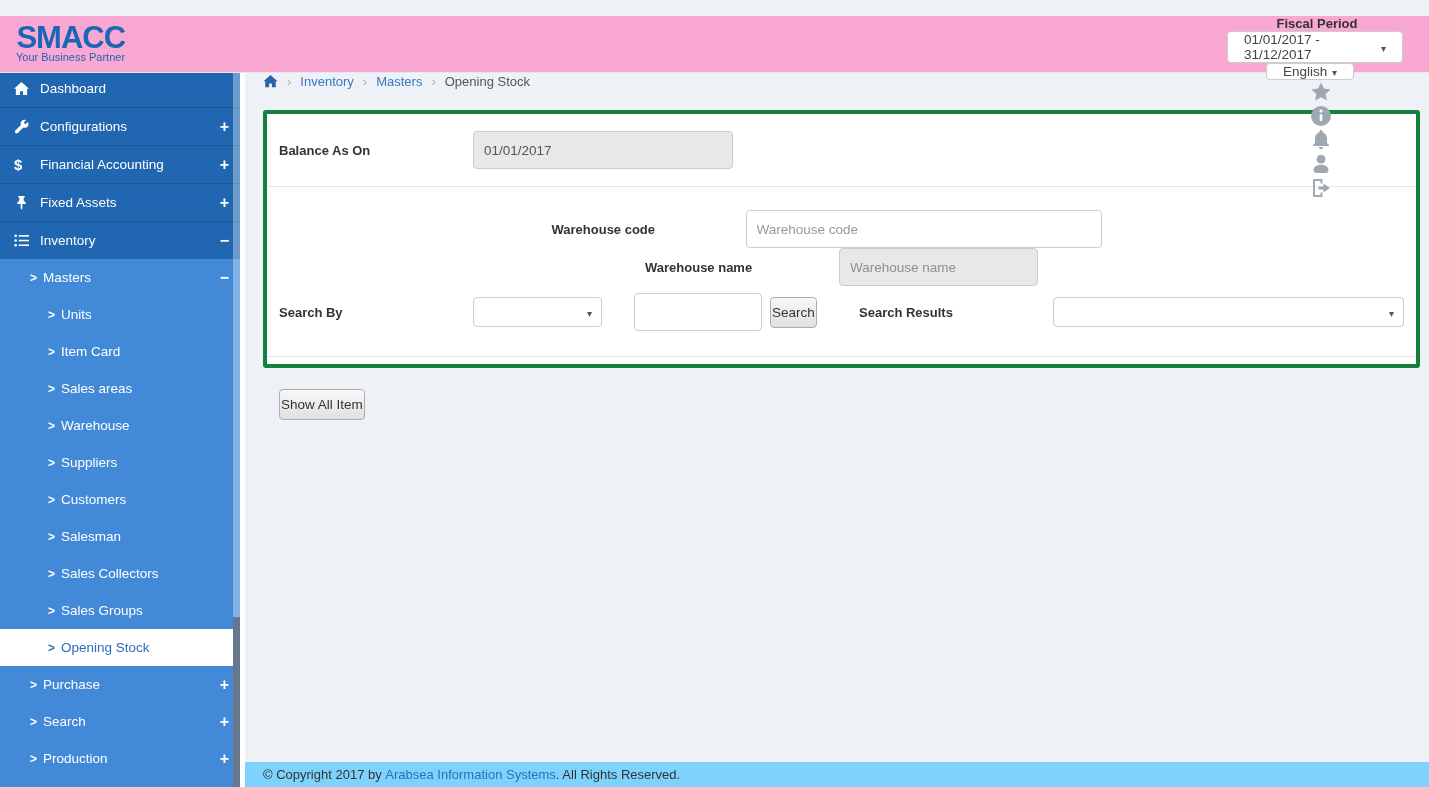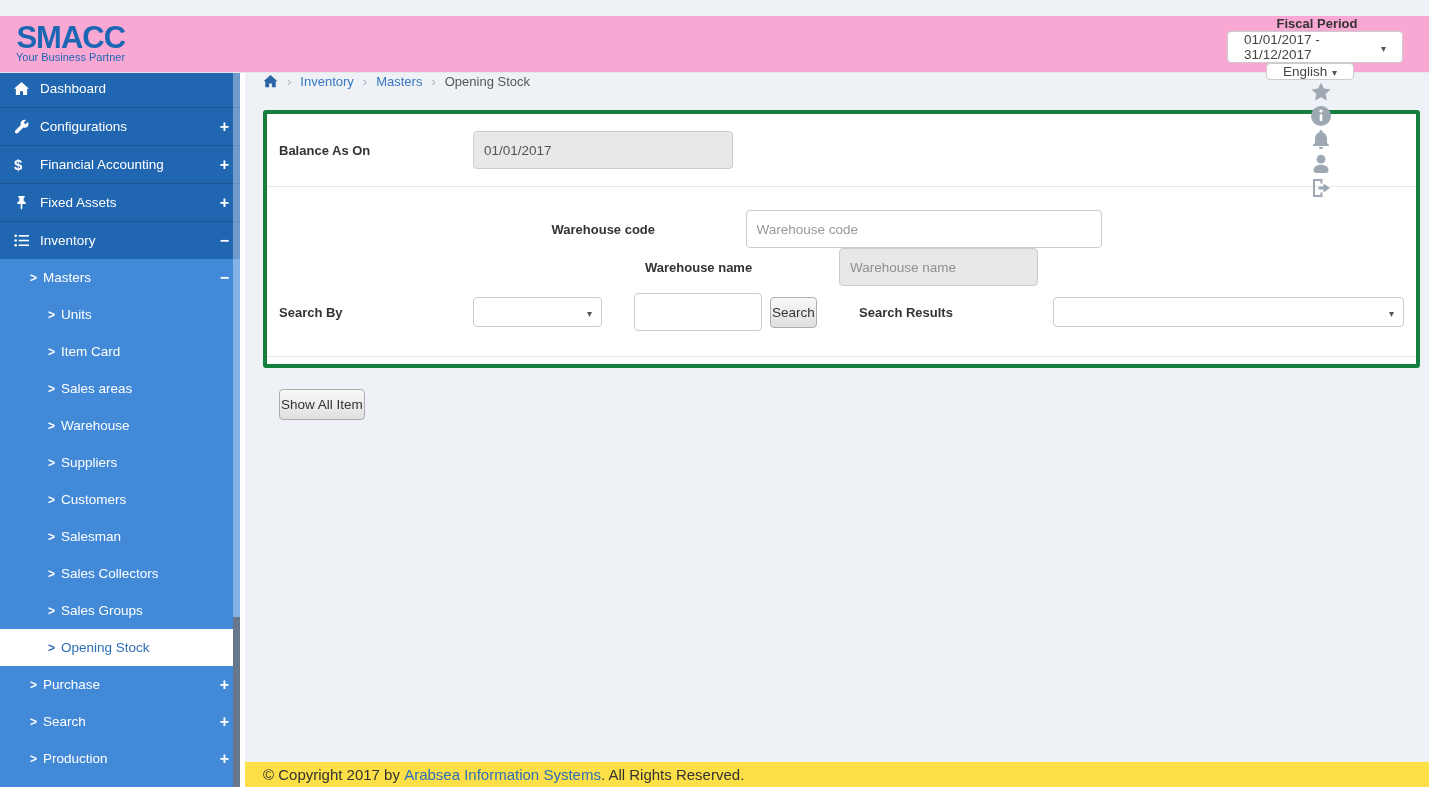--- a/index.html
+++ b/index.html
@@ -66,21 +66,21 @@
   .div2 { margin-top:25px; }
   .row-btn { margin-top:32px; }
   .balance-inp { width:260px; }
   .whcode-inp { width:356px; }
   .searchby-sel { width:129px; }
   .search-inp { width:128px; margin-left:32px; }
   .search-btn { margin-left:8px; }
   .whname-inp { flex:1; }
   .results-sel { flex:1; }
 
-  .footer { position:absolute; left:0; right:0; bottom:0; height:25px; background:#fde047; display:flex; align-items:center; padding-left:18px; font-size:15px; color:#333; }
+  .footer { position:absolute; left:0; right:0; bottom:0; height:25px; background:#7dd3fc; display:flex; align-items:center; padding-left:18px; font-size:13px; color:#333; }
   .footer a { color:#2e6fb8; text-decoration:none; cursor:pointer; }
 </style>
 </head>
 <body>
 
 <div class="topbar">
   <div class="logo">
     <div class="logo-name">SMACC</div>
     <div class="logo-tagline">Your Business Partner</div>
   </div>

